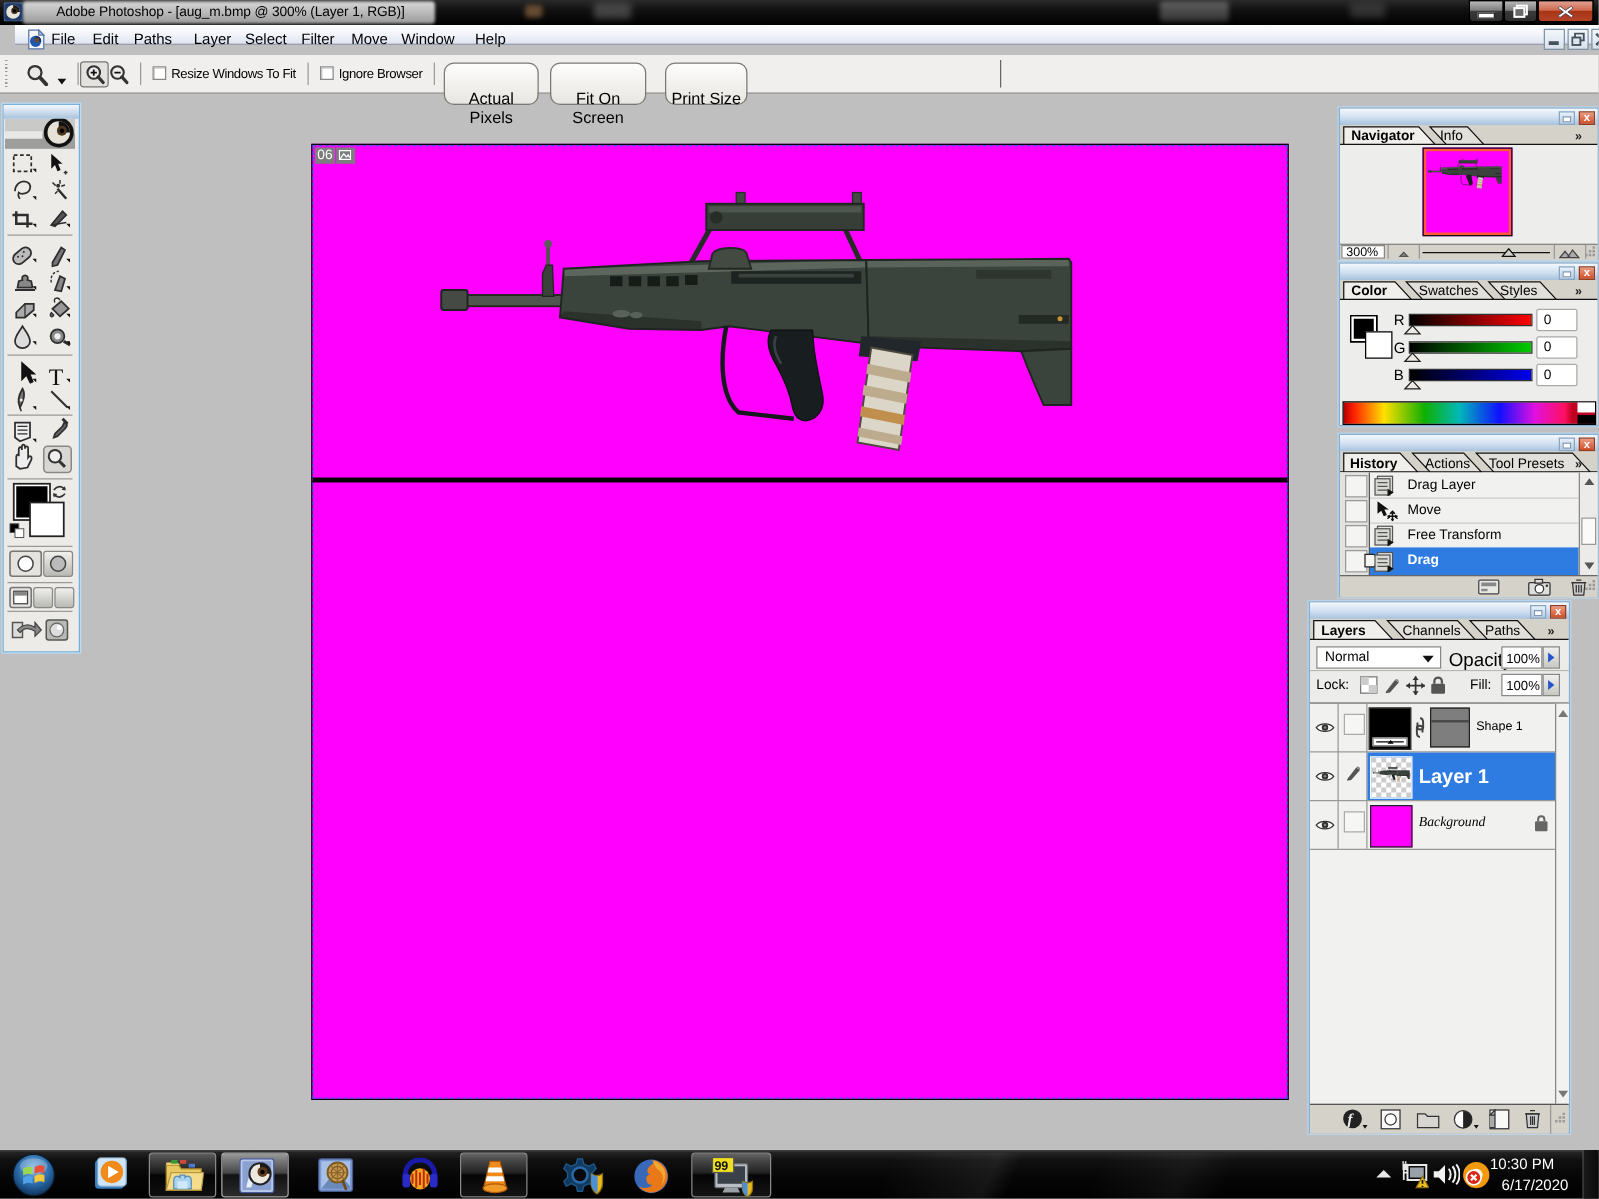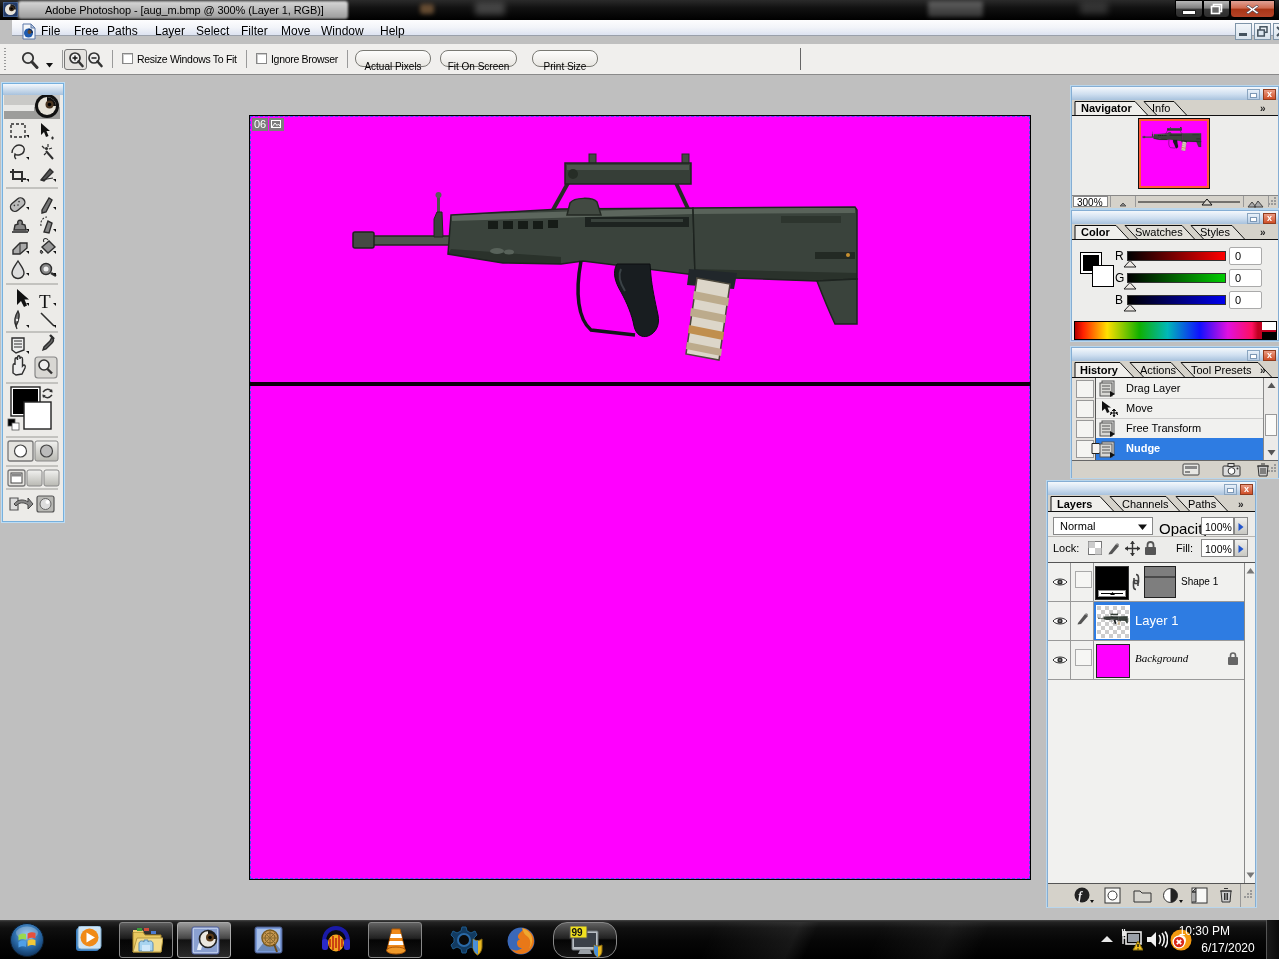--- a/index.html
+++ b/index.html
@@ -12,21 +12,21 @@
 #titletext{position:absolute;left:45px;top:4px;font-size:11px;letter-spacing:-0.1px;color:#000;white-space:nowrap}
 .capbtn{position:absolute;top:0;height:18px;border:1px solid #000;box-sizing:border-box;border-radius:0 0 4px 4px;background:linear-gradient(180deg,#b8b8b8 0%,#7e7e7e 45%,#3a3a3a 50%,#2c2c2c 100%)}
 .capbtn .glyph{position:absolute;left:0;top:0;right:0;bottom:0;display:flex;align-items:center;justify-content:center}
 #closebtn{background:linear-gradient(180deg,#e0a195 0%,#cf6a4f 45%,#a93516 50%,#b44328 100%)}
 
 #menubar{position:absolute;left:12px;top:20px;width:1279px;height:16px;background:linear-gradient(180deg,#fdfdfe 0%,#f2f4f9 50%,#dde3f1 100%);border-bottom:1px solid #9aa0ab;box-sizing:border-box}
 .menuitem{position:absolute;top:4px;font-size:12px;color:#000}
 .mdibtn{position:absolute;top:3px;width:17px;height:17px;background:linear-gradient(180deg,#f2f6fa,#d8e2ec);border:1px solid #7e94a8;box-sizing:border-box}
 
 #optionsbar{position:absolute;left:0;top:44px;width:1279px;height:31px;background:#f0efed;border-bottom:1px solid #8a8a8a;box-sizing:border-box}
-.obtn{position:absolute;top:6px;height:17px;background:linear-gradient(180deg,#fdfdfc,#e8e6e2);border:1px solid #7a7a74;border-radius:8px;box-sizing:border-box;font-size:10px;color:#000;text-align:center;padding-top:10px}
+.obtn{position:absolute;top:6px;height:34px;background:linear-gradient(180deg,#fdfdfc,#e8e6e2);border:1px solid #7a7a74;border-radius:8px;box-sizing:border-box;font-size:13px;color:#000;text-align:center;padding-top:20px}
 .cbox{position:absolute;top:9px;width:11px;height:11px;background:#fff;border:1px solid #888;box-sizing:border-box;box-shadow:inset 1px 1px 0 #ccc}
 .clabel{position:absolute;top:9px;font-size:10.5px;letter-spacing:-0.3px;color:#000}
 
 #pwell{position:absolute;left:805px;top:3px;width:470px;height:26px;background:#d6d3ca;border:1px solid #222;box-sizing:border-box;border-radius:2px 2px 0 0}
 
 .pal{position:absolute;background:#d5d2ca;border:1px solid #85aed4;box-shadow:0 0 0 1px #b9d6ec;box-sizing:border-box}
 .ptitle{position:absolute;left:0;top:0;right:0;height:13px;background:linear-gradient(180deg,#f4f8fc 0%,#cfdff0 55%,#a8c2dd 100%)}
 .pmin{position:absolute;top:2px;width:13px;height:11px;background:linear-gradient(180deg,#e8f1fa,#b6cce4);border:1px solid #8aa5c0;box-sizing:border-box}
 .pmin::after{content:'';position:absolute;left:2px;bottom:1px;right:2px;height:3px;background:#fff;border:1px solid #7d98b5}
 .pclose{position:absolute;top:2px;width:13px;height:11px;background:linear-gradient(180deg,#eb9c84,#cf4f28);border:1px solid #923c1e;box-sizing:border-box;color:#fff;font-size:9px;font-weight:bold;text-align:center;line-height:9px}
@@ -71,21 +71,21 @@
 
 <div id="menubar">
   <svg class="abs" style="left:9px;top:3px" width="16" height="17" viewBox="0 0 16 17">
     <path d="M2 1 L10 1 L14 5 L14 16 L2 16 Z" fill="#f4f6f8" stroke="#5a76a8" stroke-width="1"></path>
     <path d="M10 1 L10 5 L14 5 Z" fill="#b8c8dc" stroke="#5a76a8" stroke-width="1"></path>
     <circle cx="7.5" cy="10" r="4.5" fill="#1c5ab0"></circle>
     <path d="M7.5 5.5 A4.5 4.5 0 0 1 12 10 L7.5 10 Z" fill="#0a2a60"></path>
     <circle cx="8.5" cy="9" r="2" fill="#6a4a2a"></circle>
   </svg>
   <div class="menuitem" style="left:29px">File</div>
-  <div class="menuitem" style="left:62px">Free</div>
+  <div class="menuitem" style="left:62px">Edit</div>
   <div class="menuitem" style="left:95px">Paths</div>
   <div class="menuitem" style="left:143px">Layer</div>
   <div class="menuitem" style="left:184px">Select</div>
   <div class="menuitem" style="left:229px">Filter</div>
   <div class="menuitem" style="left:269px">Move</div>
   <div class="menuitem" style="left:309px">Window</div>
   <div class="menuitem" style="left:368px">Help</div>
   <div class="mdibtn" style="left:1223px">
       <div style="position:absolute;left:3px;bottom:3px;width:8px;height:3px;background:#44525e"></div>
     </div>
@@ -500,21 +500,21 @@
     <div class="abs" style="left:54px;top:44px;font-size:11px">Free Transform</div>
     <svg class="abs" style="left:19px;top:62px" width="15" height="17">
         <path d="M1 3.5 L8 3.5 L13.5 8.5 L8 13.5 L1 13.5 Z" fill="#f6f4f0" stroke="#222"></path>
       </svg>
     <svg class="abs" style="left:27px;top:63px" width="20" height="17" viewBox="0 0 20 17">
       <rect x="3" y="1" width="12" height="13" fill="#e8e8e6" stroke="#555"></rect>
         <rect x="1" y="3" width="12" height="13" fill="#d8d8d4" stroke="#555"></rect>
       <path d="M3 6 l8 0 M3 9 l8 0 M3 12 l8 0" stroke="#555"></path>
         <path d="M11 11 l5 3 l-5 3 Z" fill="#111"></path>
     </svg>
-    <div class="abs" style="left:54px;top:64px;font-size:11px;font-weight:bold;color:#fff">Nudge</div>
+    <div class="abs" style="left:54px;top:64px;font-size:11px;font-weight:bold;color:#fff">Drag</div>
 
     <div class="abs" style="right:0;top:0;width:15px;height:82px;background:#ecebe9;border-left:1px solid #888;box-sizing:border-box">
       <svg class="abs" style="left:2px;top:3px" width="11" height="9">
           <path d="M1.5 7 L5.5 1.5 L9.5 7 Z" fill="#555"></path>
         </svg>
       <div class="abs" style="left:1px;top:36px;width:12px;height:22px;background:#fafaf8;border:1px solid #999;box-sizing:border-box"></div>
       <svg class="abs" style="left:2px;bottom:3px" width="11" height="9">
           <path d="M1.5 2 L5.5 7.5 L9.5 2 Z" fill="#555"></path>
         </svg>
     </div>
@@ -650,21 +650,21 @@
     </div>
     <div class="abs" style="left:133px;top:13px;font-size:10px">Shape 1</div>
 
     <div class="abs" style="left:46px;top:39px;width:150px;height:38px;background:#2e7ce2"></div>
     <div class="abs" style="left:48px;top:42px;width:32px;height:32px;border:1px solid #fff;background:
       repeating-conic-gradient(#ffffff 0 25%,#cccccc 0 50%);background-size:8px 8px">
       <svg class="abs" style="left:1px;top:7px" width="30" height="13" viewBox="0 0 510 215">
           <use href="#gun"></use>
         </svg>
     </div>
-    <div class="abs" style="left:87px;top:50px;font-size:13px;font-weight:normal;color:#fff">Layer 1</div>
+    <div class="abs" style="left:87px;top:50px;font-size:16px;font-weight:bold;color:#fff">Layer 1</div>
 
     <div class="abs" style="left:48px;top:81px;width:32px;height:32px;background:#ff00ff;border:1px solid #222"></div>
     <div class="abs" style="left:87px;top:89px;font-size:11px;font-style:italic;font-family:'Liberation Serif',serif">Background</div>
     <svg class="abs" style="left:178px;top:88px" width="14" height="15">
         <rect x="2" y="6" width="10" height="8" rx="1" fill="#666"></rect>
         <path d="M4.5 6 L4.5 4.5 A2.5 2.5 0 0 1 9.5 4.5 L9.5 6" fill="none" stroke="#666" stroke-width="1.6"></path>
       </svg>
 
     <div class="abs" style="left:196px;top:0;width:11px;height:320px;background:#f2f2f0;border-left:1px solid #888;box-sizing:border-box">
       <svg class="abs" style="left:1px;top:4px" width="9" height="8">
@@ -811,21 +811,21 @@
     <path d="M31.5 15.5 L31.5 29" stroke="#4a80c0" stroke-width="1"></path>
     <path d="M27 14 C29 15.5 30.5 16 31.5 15.8 L31.5 29 C31 29 27 26.5 27 22 Z" fill="#4a90d8"></path>
   </svg>
 
   <svg class="abs" style="left:505px;top:5px" width="32" height="31" viewBox="0 0 32 31">
     <circle cx="16" cy="16" r="13.5" fill="#3a68b8"></circle>
     <path d="M16 3 C23 3 29 9 29 16 C29 23 23 29 16 29 C12 29 8 27 6 24 C9 26 14 26 17 23 C14 23 12 21 12 18 C12 16 13 15 15 14.5 C13.5 14 12.5 12.5 13 10.5 C14 7.5 17 7 18 4.5 C17 3.5 16.5 3 16 3 Z" fill="#e87818"></path>
     <path d="M17 3.5 C21 4 25 7 26.5 11 C28 15.5 27 20 24 23.5 C26 20 26 15 23 12 C21.5 10.5 20 10 19 8 C18.3 6.5 18 4.8 17 3.5 Z" fill="#f0a830"></path>
   </svg>
 
-  <div class="abs" style="left:553px;top:2px;width:64px;height:36px;border:1px solid #888;border-radius:14px;background:linear-gradient(180deg,rgba(255,255,255,.30),rgba(255,255,255,.10) 45%,rgba(0,0,0,.25) 50%,rgba(70,70,70,.28));box-sizing:border-box">
+  <div class="abs" style="left:553px;top:2px;width:64px;height:36px;border:1px solid #888;border-radius:3px;background:linear-gradient(180deg,rgba(255,255,255,.30),rgba(255,255,255,.10) 45%,rgba(0,0,0,.25) 50%,rgba(70,70,70,.28));box-sizing:border-box">
     <svg class="abs" style="left:12px;top:2px" width="40" height="33" viewBox="0 0 40 33">
       <rect x="6" y="6" width="26" height="19" rx="1" fill="#b8bec4" stroke="#6a7076"></rect>
       <rect x="8" y="8" width="22" height="14" fill="#3a4048"></rect>
       <path d="M14 25 L24 25 L26 29 L12 29 Z" fill="#9aa0a6"></path>
       <rect x="4" y="1" width="17" height="12" fill="#f0e020" stroke="#555"></rect>
       <text x="5.5" y="11" font-size="10" font-weight="bold" fill="#111">99</text>
       <path d="M28 20 C30.5 21.5 33.5 21.5 36 20 L36 26 C36 30 32.5 32.2 32 32.2 C31.5 32.2 28 30 28 26 Z" fill="#e8b820" stroke="#8a6a10"></path>
       <path d="M28 20 C30 21.2 31.2 21.6 32 21.5 L32 32 C31.5 32 28 30 28 26 Z" fill="#4a90d8"></path>
     </svg>
   </div>
@@ -846,17 +846,17 @@
     <path d="M1 7 L5 7 L10 2 L10 17 L5 12 L1 12 Z" fill="#f0f0f0"></path>
     <path d="M13 5 C15 7.5 15 11.5 13 14 M16 3 C19 6.5 19 12.5 16 16 M19 1.5 C22.5 5.5 22.5 13.5 19 17.5" stroke="#f0f0f0" stroke-width="1.6" fill="none"></path>
   </svg>
   <svg class="abs" style="left:1169px;top:8px" width="24" height="24" viewBox="0 0 24 24">
     <circle cx="12" cy="12" r="10.5" fill="#f49a10"></circle>
     <circle cx="12" cy="12" r="5" fill="#fff" opacity="0.9"></circle>
     <circle cx="10" cy="14" r="6.5" fill="#fff"></circle>
     <circle cx="10" cy="14" r="5.2" fill="#d82818"></circle>
     <path d="M7.8 11.8 L12.2 16.2 M12.2 11.8 L7.8 16.2" stroke="#fff" stroke-width="1.8"></path>
   </svg>
-  <div class="abs" style="left:1168px;top:4px;width:62px;height:14px;font-size:12px;color:#fff;text-align:right">10:30 PM</div>
+  <div class="abs" style="left:1192px;top:4px;width:62px;height:14px;font-size:12px;color:#fff;text-align:left">10:30 PM</div>
   <div class="abs" style="left:1197px;top:21px;width:62px;height:14px;font-size:12px;color:#fff;text-align:center">6/17/2020</div>
   <div class="abs" style="left:1266px;top:0;width:1px;height:39px;background:#555"></div>
   <div class="abs" style="left:1267px;top:0;width:12px;height:39px;background:linear-gradient(90deg,#1a1a1a,#0a0a0a)"></div>
 </div>
 
 </body></html>

